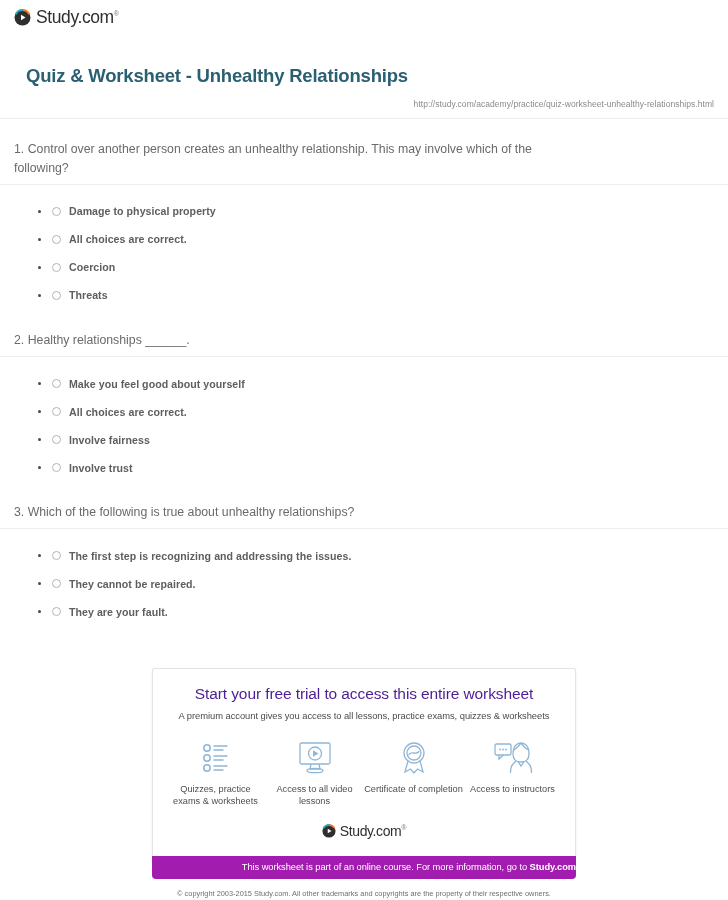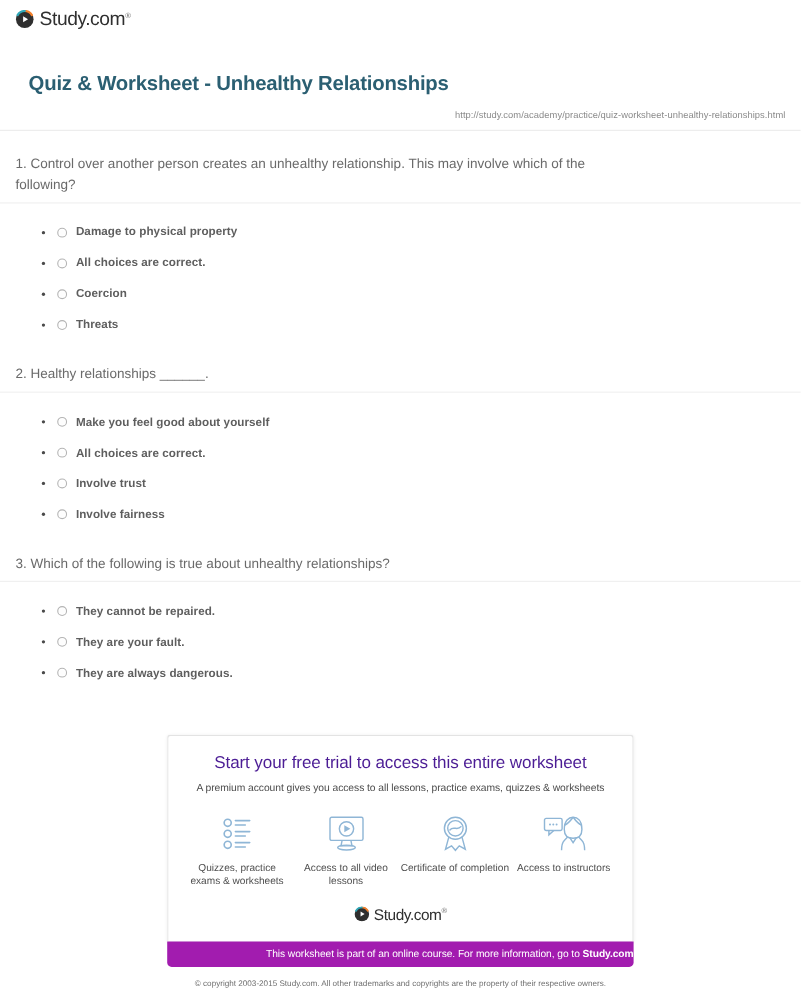--- a/index.html
+++ b/index.html
@@ -276,48 +276,48 @@
           <span class="opt-label">Make you feel good about yourself</span>
         </li>
         <li>
           <span class="bullet"></span>
           <span class="radio"></span>
           <span class="opt-label">All choices are correct.</span>
         </li>
         <li>
           <span class="bullet"></span>
           <span class="radio"></span>
+          <span class="opt-label">Involve fairness</span>
+        </li>
+        <li>
+          <span class="bullet"></span>
+          <span class="radio"></span>
           <span class="opt-label">Involve trust</span>
-        </li>
-        <li>
-          <span class="bullet"></span>
-          <span class="radio"></span>
-          <span class="opt-label">Involve fairness</span>
         </li>
       </ul>
     </div>
 
     <div class="question">
       <div class="q-text">3. Which of the following is true about unhealthy relationships?</div>
       <div class="q-rule"></div>
       <ul class="options">
         <li>
           <span class="bullet"></span>
           <span class="radio"></span>
+          <span class="opt-label">The first step is recognizing and addressing the issues.</span>
+        </li>
+        <li>
+          <span class="bullet"></span>
+          <span class="radio"></span>
           <span class="opt-label">They cannot be repaired.</span>
         </li>
         <li>
           <span class="bullet"></span>
           <span class="radio"></span>
           <span class="opt-label">They are your fault.</span>
-        </li>
-        <li>
-          <span class="bullet"></span>
-          <span class="radio"></span>
-          <span class="opt-label">They are always dangerous.</span>
         </li>
       </ul>
     </div>
 
   </div>
 
   <div class="promo-wrap">
     <div class="promo-card">
       <div class="promo-head">Start your free trial to access this entire worksheet</div>
       <div class="promo-sub">A premium account gives you access to all lessons, practice exams, quizzes &amp; worksheets</div>

